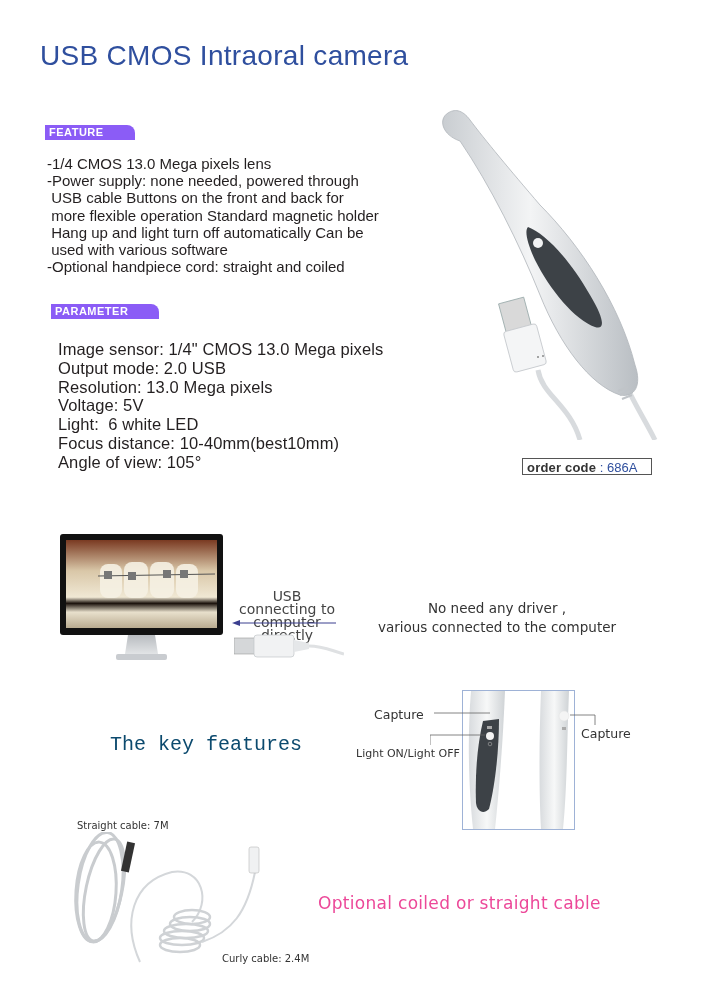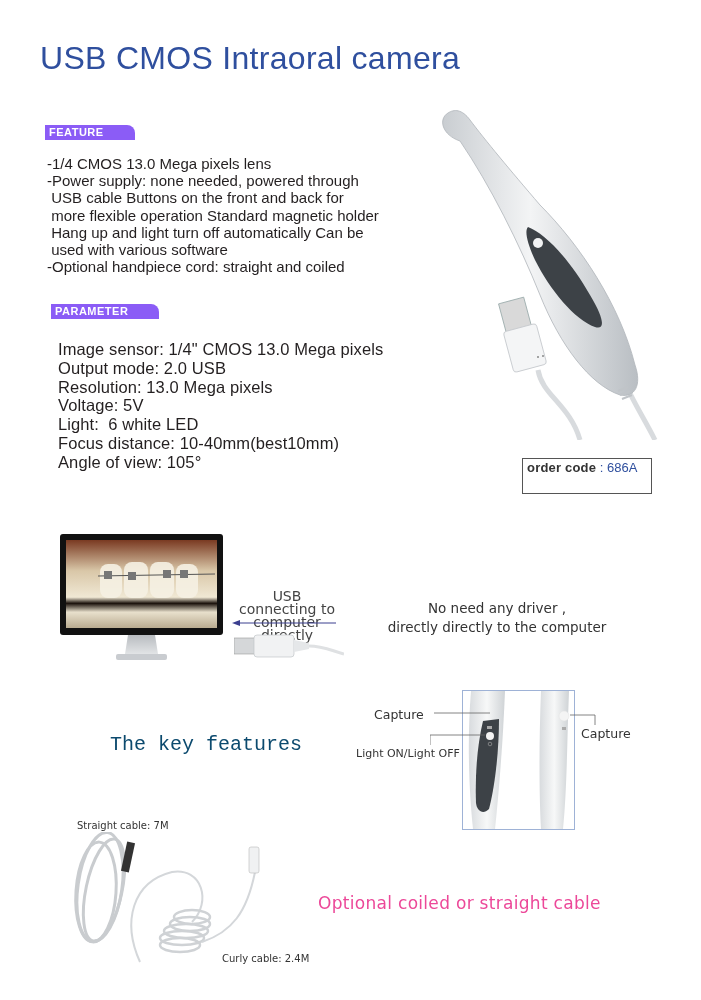--- a/index.html
+++ b/index.html
@@ -1,24 +1,24 @@
 <!DOCTYPE html>
 <html><head>
 <meta charset="utf-8">
 <style>
   html,body{margin:0;padding:0;background:#ffffff;}
   body{width:701px;height:1000px;position:relative;overflow:hidden;font-family:"Liberation Sans",sans-serif;color:#231f20;}
   .abs{position:absolute;}
-  .title{left:40px;top:40px;font-size:32px;color:#2f4f9e;letter-spacing:0.3px;white-space:nowrap;}
+  .title{left:40px;top:40px;font-size:28px;color:#2f4f9e;letter-spacing:0.3px;white-space:nowrap;}
   .tag{height:15px;background:#8b5cf6;color:#fff;font-weight:bold;font-size:11px;line-height:15px;padding-left:4px;letter-spacing:0.5px;border-top-right-radius:8px;box-sizing:border-box;}
   .tag.feature{left:45px;top:125px;width:90px;}
   .tag.param{left:51px;top:304px;width:108px;}
   .feat-list{left:47px;top:155px;font-size:15px;line-height:17.2px;white-space:pre;}
   .param-list{left:58px;top:340px;font-size:16.5px;line-height:18.8px;white-space:pre;letter-spacing:0.1px;}
-  .order{left:522px;top:458px;width:130px;height:36px;border:1px solid #555;box-sizing:border-box;font-size:13px;line-height:18px;padding-left:4px;white-space:nowrap;}
+  .order{left:522px;top:458px;width:130px;height:17px;border:1px solid #555;box-sizing:border-box;font-size:13px;line-height:18px;padding-left:4px;white-space:nowrap;}
   .order .k{color:#333;font-weight:bold;letter-spacing:0.2px;}
   .order .v{color:#2f4f9e;}
   .sans2{font-family:"DejaVu Sans",sans-serif;color:#333;}
   .usb-note{left:236px;top:590px;font-size:14px;line-height:13px;text-align:center;width:102px;color:#444;}
   .driver{left:362px;top:599px;width:270px;text-align:center;font-size:13.5px;line-height:19px;color:#333;}
   .keyfeat{left:110px;top:733px;font-size:20px;color:#0c4a6e;font-family:Liberation Mono, monospace;}
   .cap1{left:374px;top:707px;font-size:12.5px;}
   .cap2{left:581px;top:726px;font-size:12.5px;}
   .lightlbl{left:356px;top:747px;font-size:11px;}
   .straight{left:77px;top:820px;font-size:10px;}
@@ -133,21 +133,21 @@
   <svg width="110" height="28" viewBox="0 0 110 28">
     <rect x="0" y="6" width="22" height="16" fill="#d5d7d9" stroke="#999" stroke-width="0.6"></rect>
     <rect x="20" y="3" width="40" height="22" rx="3" fill="#f1f2f3" stroke="#c2c5c8" stroke-width="0.7"></rect>
     <path d="M60 8 L75 11 L75 17 L60 20 Z" fill="#e5e7e9"></path>
     <path d="M75 14 C88 14 96 18 110 22" stroke="#dfe1e3" stroke-width="3" fill="none"></path>
   </svg>
 </div>
 
 <div class="abs driver sans2">
   <div>No need any driver ,</div>
-  <div>directly directly to the computer</div>
+  <div>various connected to the computer</div>
 </div>
 
 <div class="abs keyfeat sans2">The key features</div>
 
 <div class="abs" style="left:462px;top:690px;width:113px;height:140px;border:1px solid #9eb2d6;box-sizing:border-box;">
   <svg width="111" height="138" viewBox="0 0 111 138">
     <defs>
       <linearGradient id="hp" x1="0" y1="0" x2="1" y2="0">
         <stop offset="0" stop-color="#d8dbde"></stop>
         <stop offset="0.5" stop-color="#f7f8f8"></stop>

